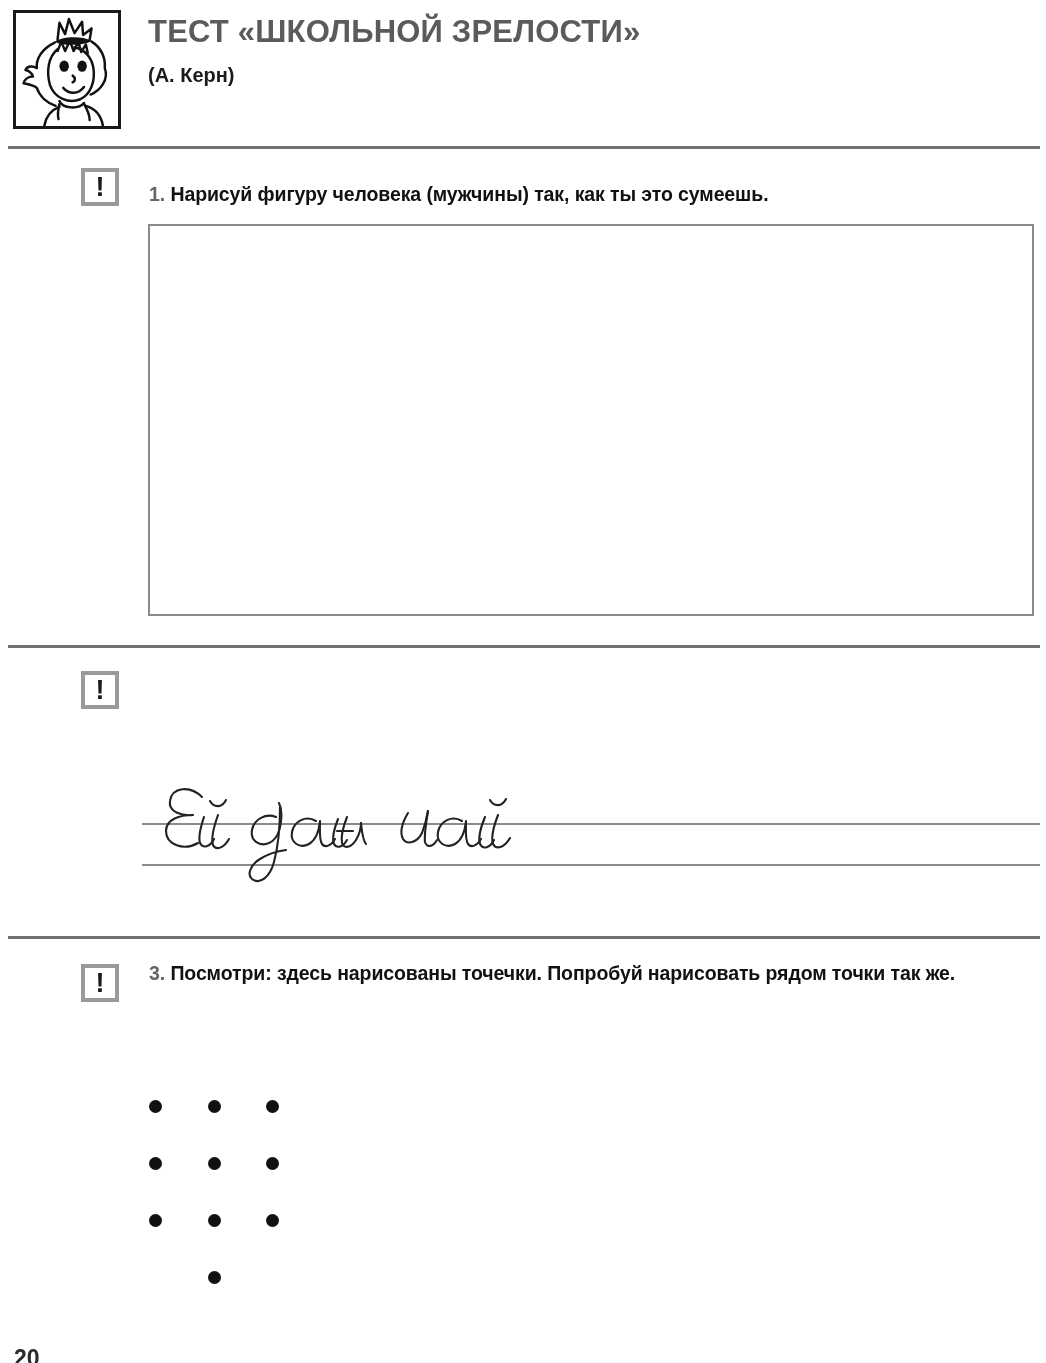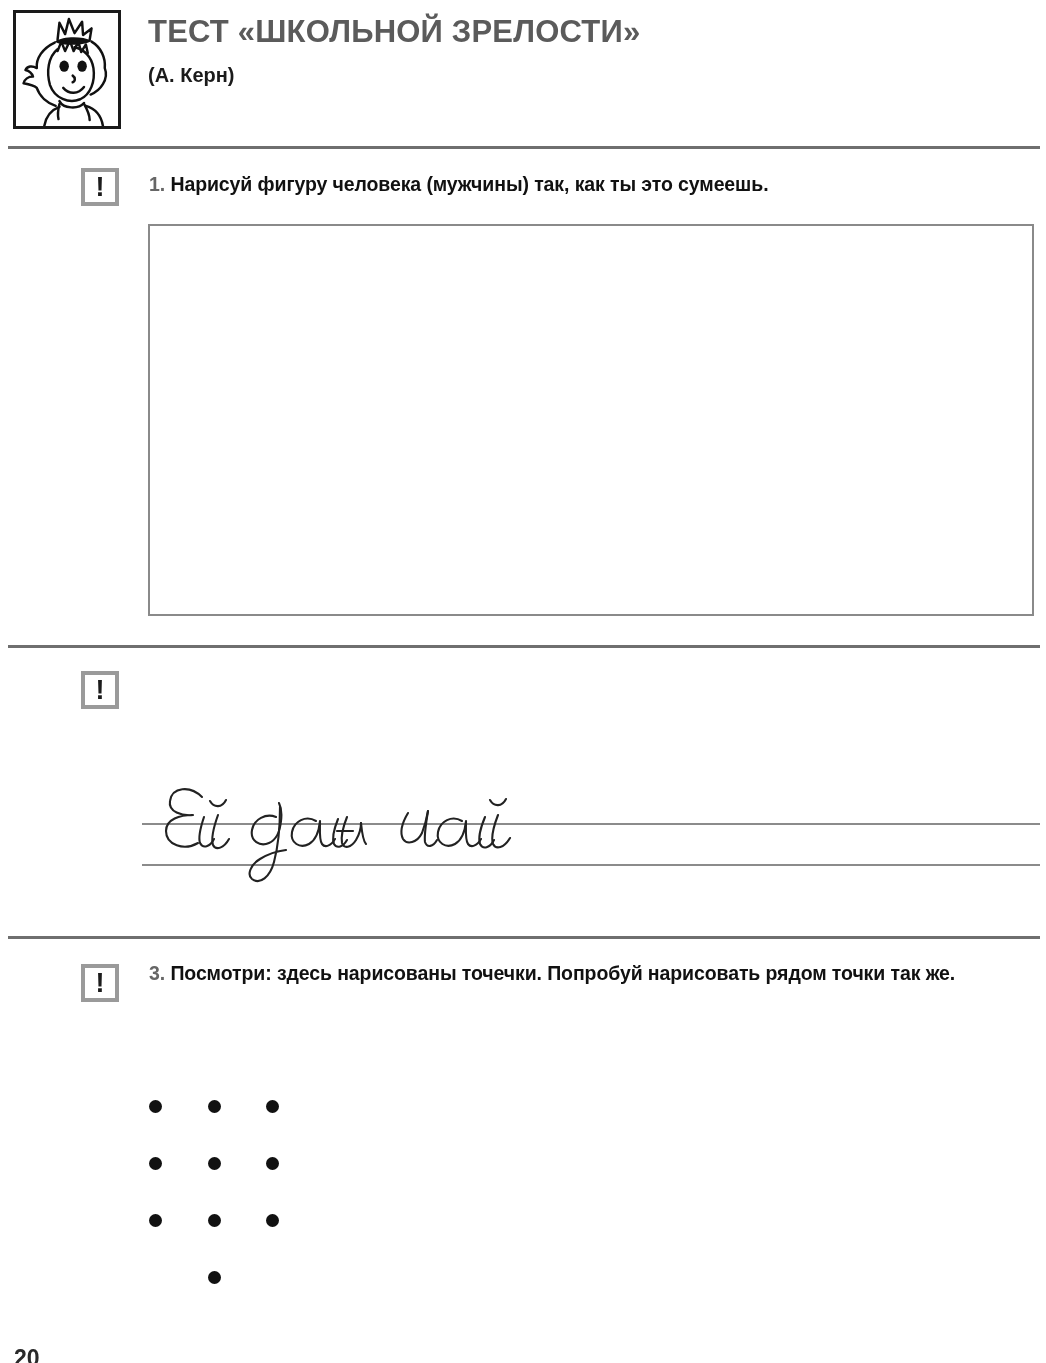--- a/index.html
+++ b/index.html
@@ -112,21 +112,21 @@
     color: #111111;
     letter-spacing: -0.1px;
   }
   .task-text .num {
     color: #666666;
   }
 
   
   .task1 { top: 146px; height: 499px; }
   .task1 .task-icon { left: 81px; top: 22px; }
-  .task1 .task-text { left: 149px; top: 26px; width: 880px; }
+  .task1 .task-text { left: 149px; top: 36px; width: 880px; }
   .draw-box {
     position: absolute;
     left: 148px;
     top: 78px;
     width: 886px;
     height: 392px;
     border: 2px solid #8a8a8a;
     box-sizing: border-box;
     background: #ffffff;
   }

